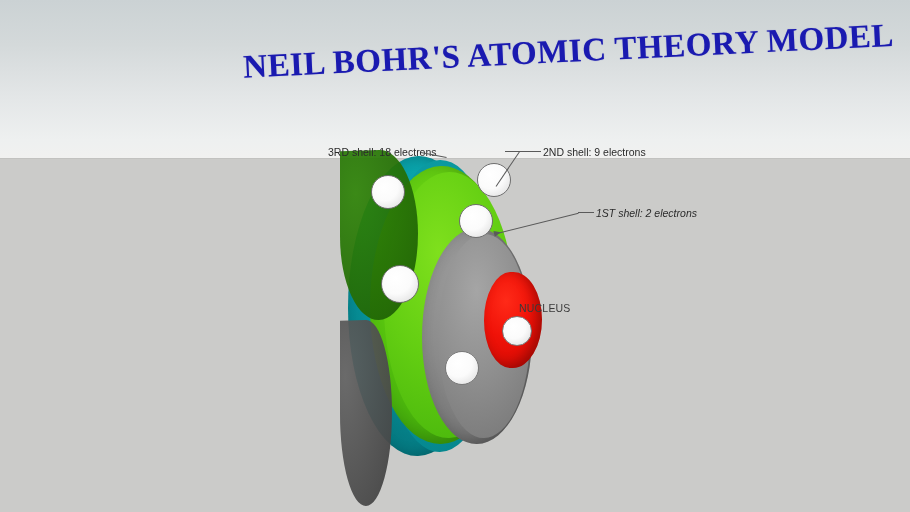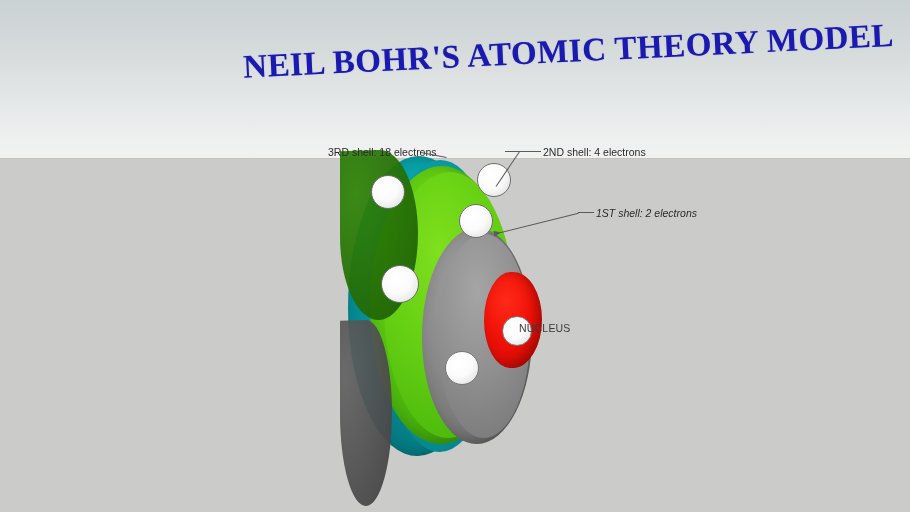--- a/index.html
+++ b/index.html
@@ -227,24 +227,24 @@
     <div class="electron" style="left:137px; top:13px; width:34px; height:34px;"></div>
     <div class="electron" style="left:119px; top:54px; width:34px; height:34px;"></div>
     <div class="electron" style="left:41px; top:115px; width:38px; height:38px;"></div>
     <div class="electron occluded" style="left:162px; top:166px; width:30px; height:30px;"></div>
     <div class="electron occluded" style="left:105px; top:201px; width:34px; height:34px;"></div>
   </div>
 
   <div class="callout-text" style="left:328px; top:146px;">3RD shell: 18 electrons</div>
   <div class="leader" style="left:421px; top:152px; width:26px; transform: rotate(11deg);"></div>
 
-  <div class="callout-text" style="left:543px; top:146px;">2ND shell: 4 electrons</div>
+  <div class="callout-text" style="left:543px; top:146px;">2ND shell: 9 electrons</div>
   <div class="leader" style="left:505px; top:151px; width:36px; transform: rotate(0deg);"></div>
   <div class="leader" style="left:496px; top:186px; width:42px; transform: rotate(-56deg); transform-origin:0 50%;"></div>
 
   <div class="callout-text" style="left:596px; top:207px;font-style:italic;">1ST shell: 2 electrons</div>
   <div class="leader" style="left:578px; top:212px; width:16px;"></div>
   <div class="leader" style="left:497px; top:233px; width:84px; transform: rotate(-14deg); transform-origin:0 50%;"></div>
   <div class="arrowhead" style="left:494px; top:230px; transform: rotate(166deg);"></div>
 
-  <div class="nucleus-label" style="left:519px; top:302px;margin-top:20px;">NUCLEUS</div>
+  <div class="nucleus-label" style="left:519px; top:302px;">NUCLEUS</div>
 
 </div>
 
 </body></html>

